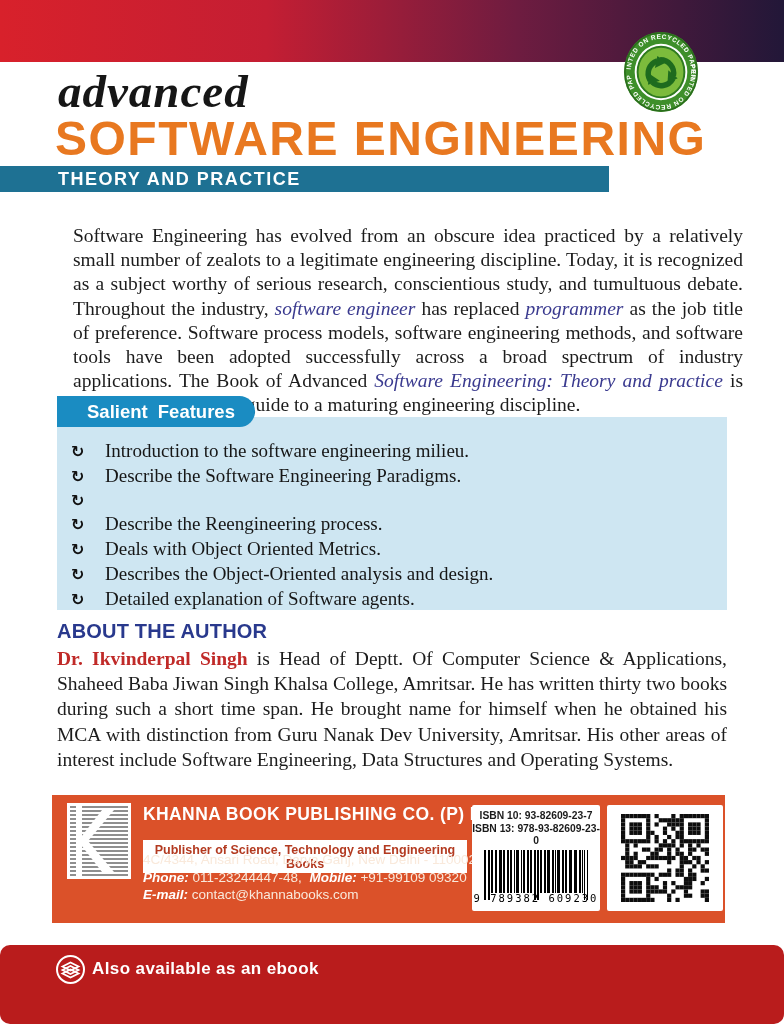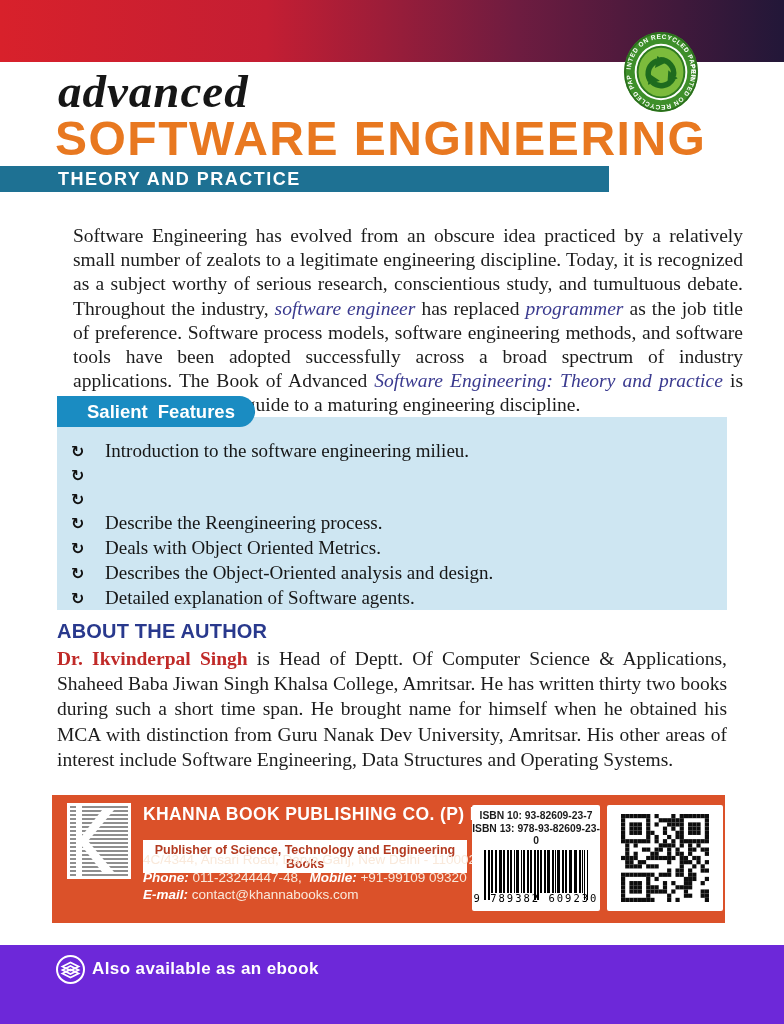--- a/index.html
+++ b/index.html
@@ -63,21 +63,21 @@
   .isbnbox .iline:first-child{margin-top:5px;}
   .barcode{height:50px;margin:2px 7px 0 7px;display:flex;align-items:flex-start;justify-content:center;}
   .barcode span{display:inline-block;background:#000;}
   .bcdigits{font-family:"DejaVu Sans Mono",monospace;font-size:10.5px;letter-spacing:2px;
             color:#000;margin-top:-8px;background:transparent;}
   .qrbox{position:absolute;left:555px;top:10px;width:116px;height:106px;background:#fff;border-radius:2px;
          display:flex;align-items:center;justify-content:center;}
   .qrbox svg{width:88px;height:88px;fill:#0d0d0d;}
 
   
-  .footer{position:absolute;left:0;top:945px;width:784px;height:79px;background:#6d28d9;}
+  .footer{position:absolute;left:0;top:945px;width:784px;height:79px;background:#b91c1c;border-radius:10px;}
   .ebook-icon{position:absolute;left:55px;top:9px;width:31px;height:31px;}
   .ebook-text{position:absolute;left:92px;top:14px;color:#fff;font-family:"Liberation Sans",sans-serif;
               font-weight:bold;font-size:17px;letter-spacing:0.4px;}
 </style>
 </head>
 <body>
 
 <div class="page">
 
   <div class="topbar"></div>
@@ -120,20 +120,21 @@
     <span>Salient Features</span>
   </div>
   <div class="sal-panel">
     <ul class="sal-list">
       <li>
           <span class="sal-bullet">↻</span>
           <span>Introduction to the software engineering milieu.</span>
         </li>
       <li>
           <span class="sal-bullet">↻</span>
+          <span>Describe the Software Engineering Paradigms.</span>
         </li>
       <li>
           <span class="sal-bullet">↻</span>
         </li>
       <li>
           <span class="sal-bullet">↻</span>
           <span>Describe the Reengineering process.</span>
         </li>
       <li>
           <span class="sal-bullet">↻</span>

